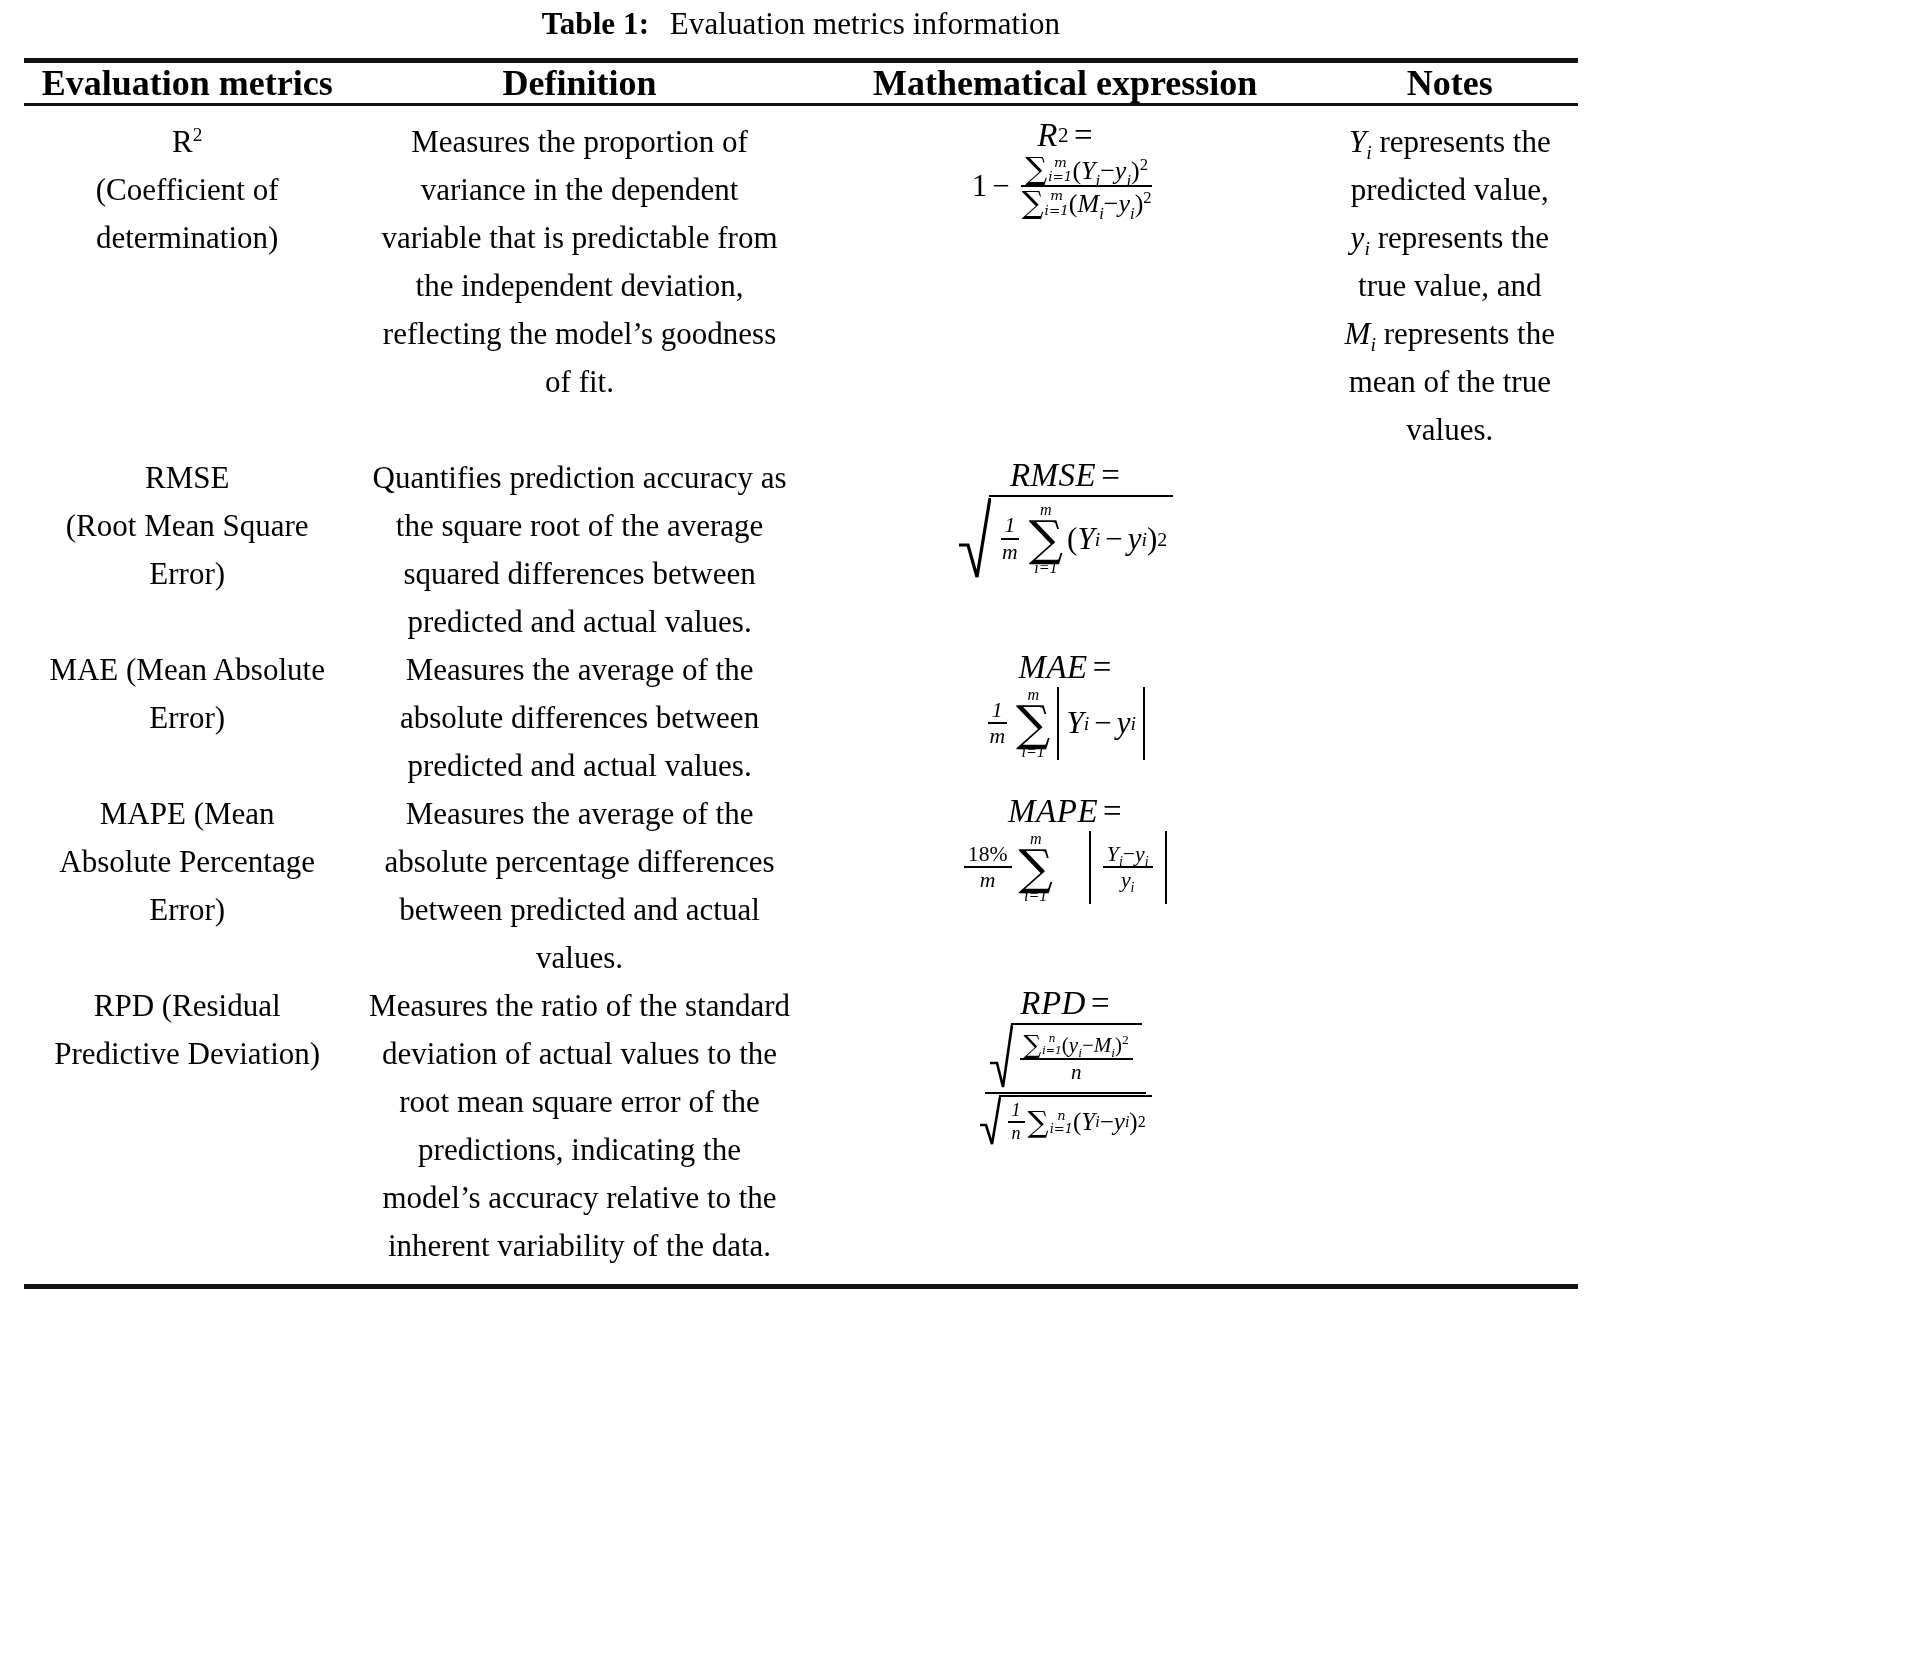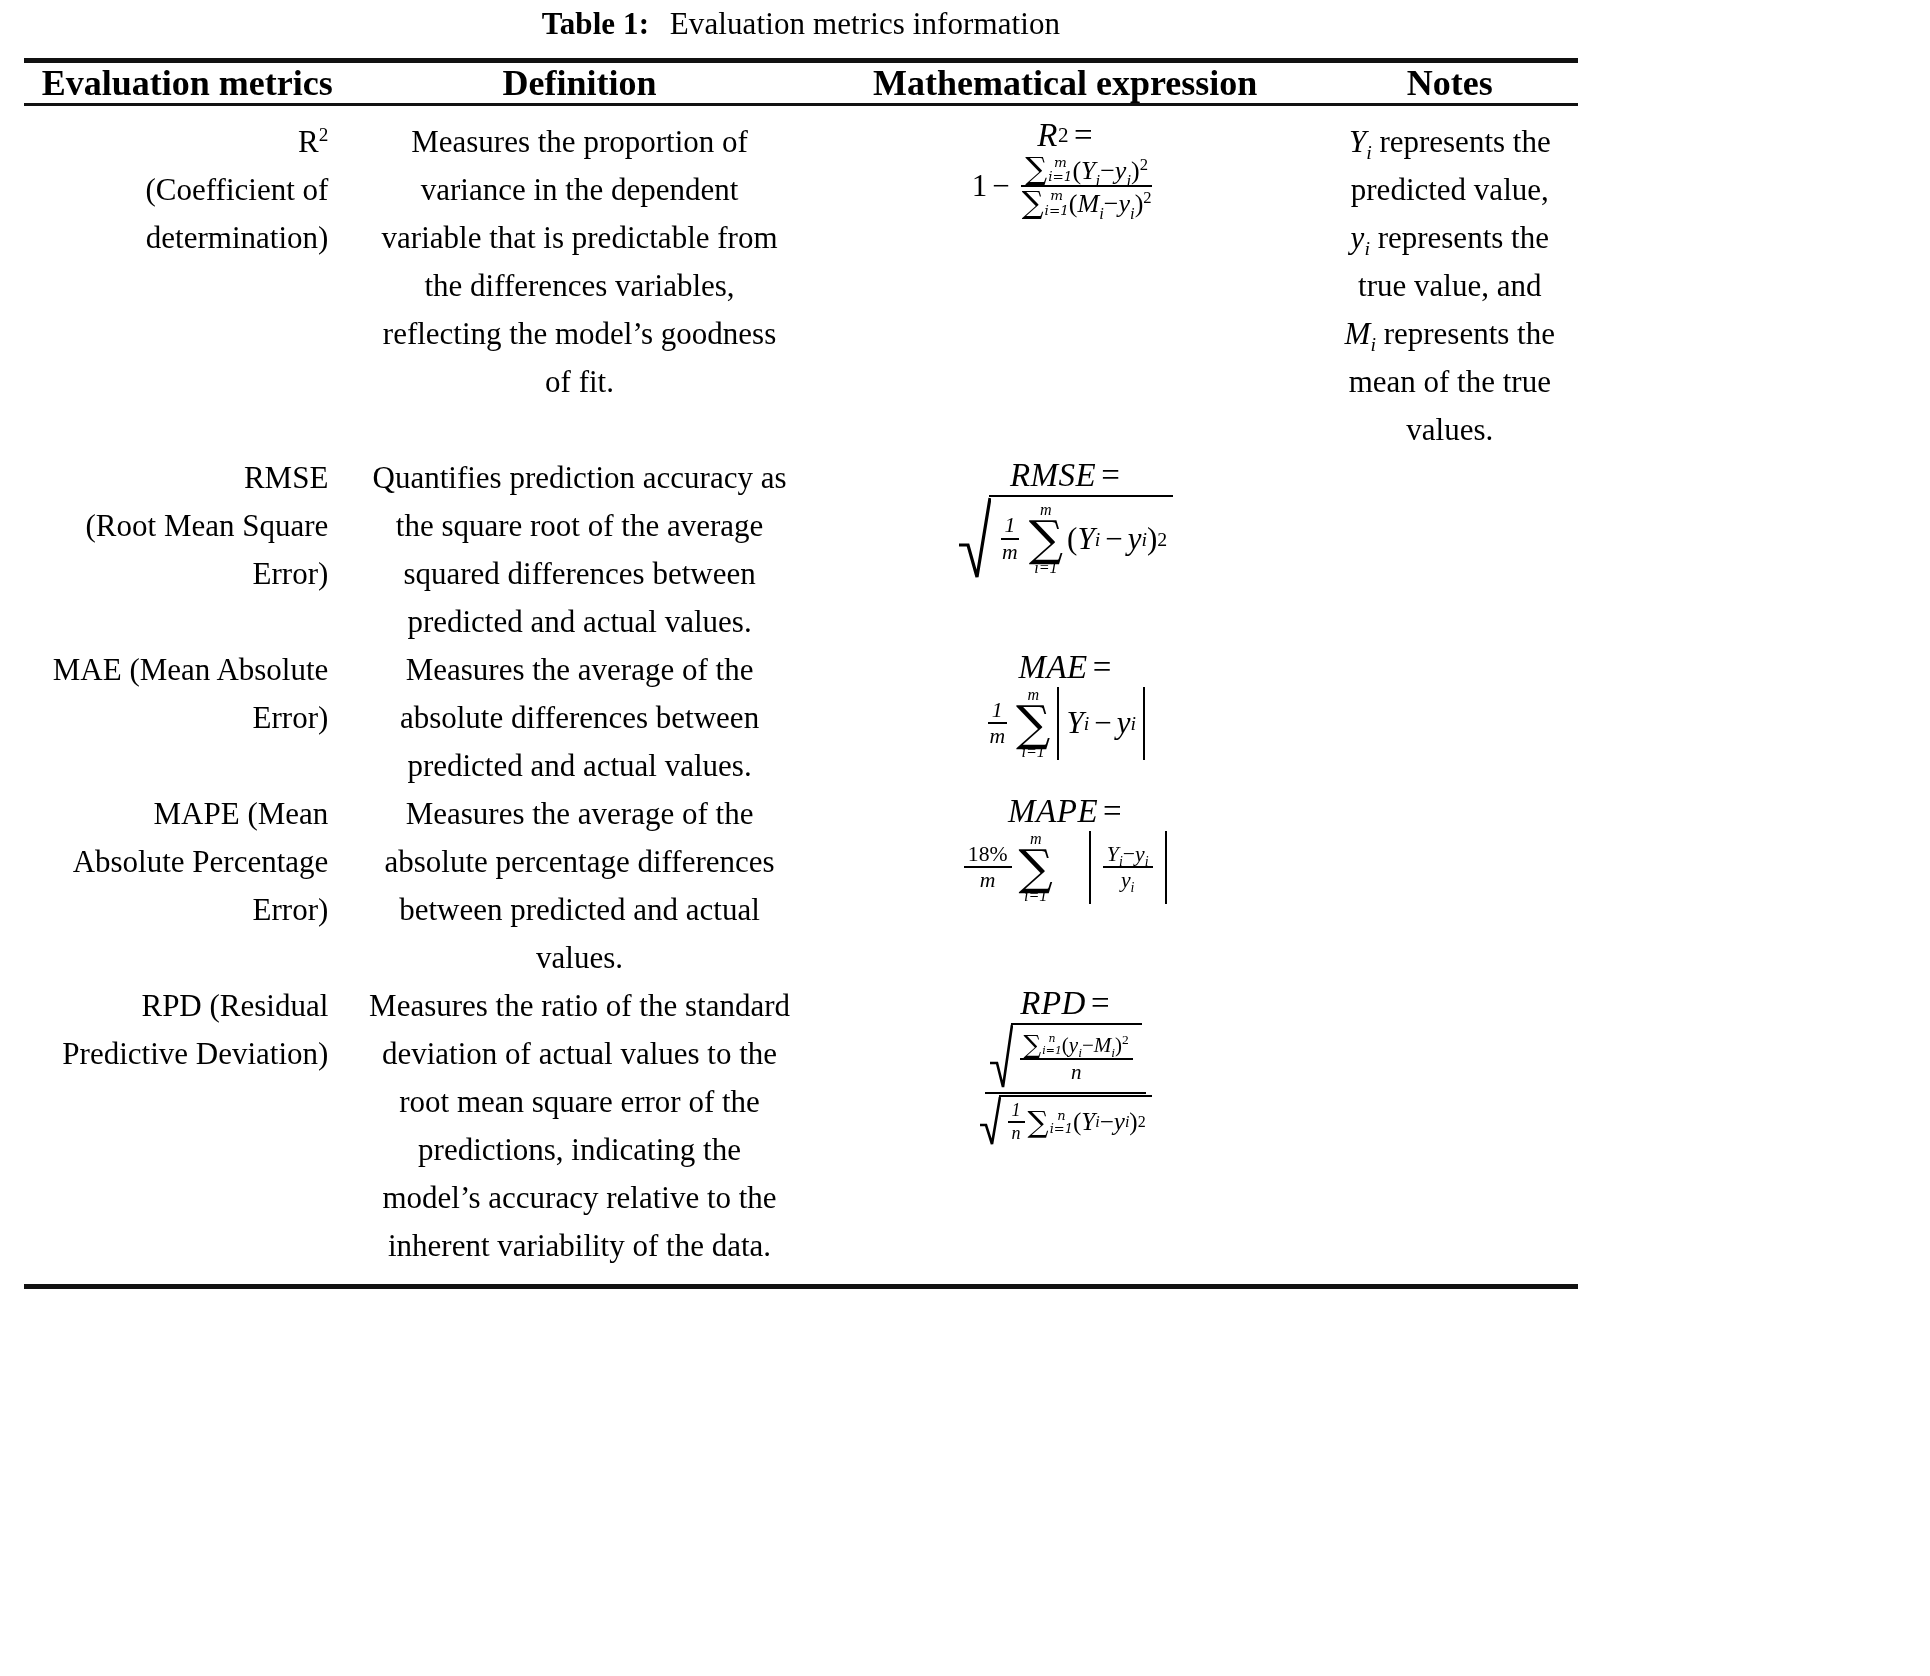--- a/index.html
+++ b/index.html
@@ -72,21 +72,21 @@
     font-size: 36px;
     line-height: 40px;
     padding: 12px 6px 14px 6px;
   }
 
   tbody td {
     font-size: 31px;
     line-height: 48px;
     padding: 6px 10px 10px 10px;
   }
-  tbody td.metric-cell { padding-left: 22px; padding-right: 22px; text-align: right; }
+  tbody td.metric-cell { padding-left: 22px; padding-right: 22px; }
   tbody td.def-cell    { padding-left: 18px; padding-right: 18px; }
   tbody td.notes-cell  { padding-left: 18px; padding-right: 18px; }
   tbody td.math-cell   { padding-top: 4px; }
 
   tbody tr.row-first td { padding-top: 12px; }
   tbody tr.row-last  td { padding-bottom: 14px; margin-top: 40px; }
 
   sup.sq {
     font-size: 0.62em;
     vertical-align: super;
@@ -282,21 +282,21 @@
         <col class="c-math">
         <col class="c-notes">
     </colgroup>
     <tbody>
 
       <tr class="row-first">
         <td class="metric-cell">
           <span>R</span><sup class="sq">2</sup><br>
           <span>(Coefficient of determination)</span>
         </td>
-        <td class="def-cell">Measures the proportion of variance in the dependent variable that is predictable from the differences variables, reflecting the model’s goodness of fit.</td>
+        <td class="def-cell">Measures the proportion of variance in the dependent variable that is predictable from the independent deviation, reflecting the model’s goodness of fit.</td>
         <td class="math-cell">
           <div class="math">
             <div class="head-eq row-inline">
               <span class="mi">R</span>
                 <sup class="pw">2</sup>
               <span class="nbsp-sm"></span>
               <span class="mo">=</span>
             </div>
             <div class="row-base">
               <span class="mn">1</span>

